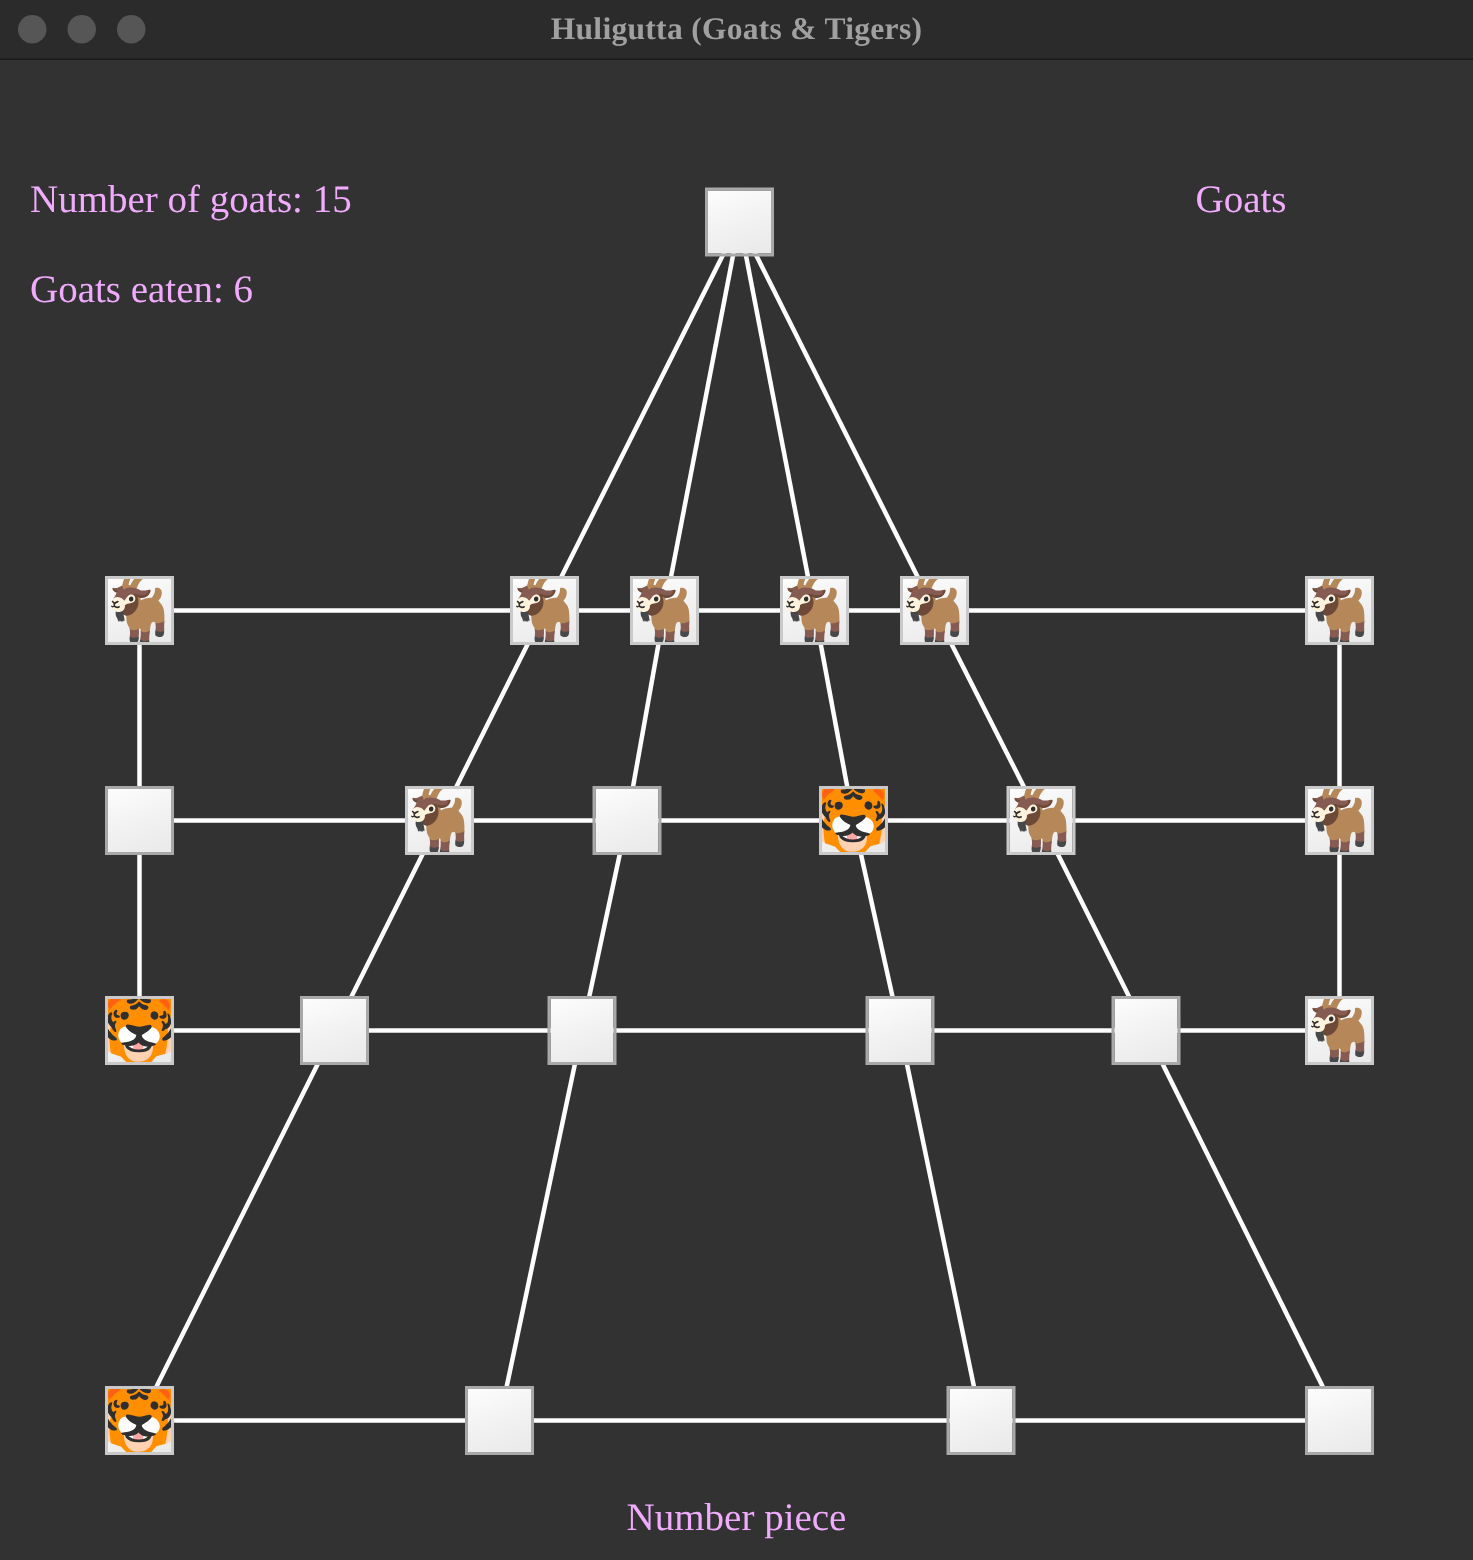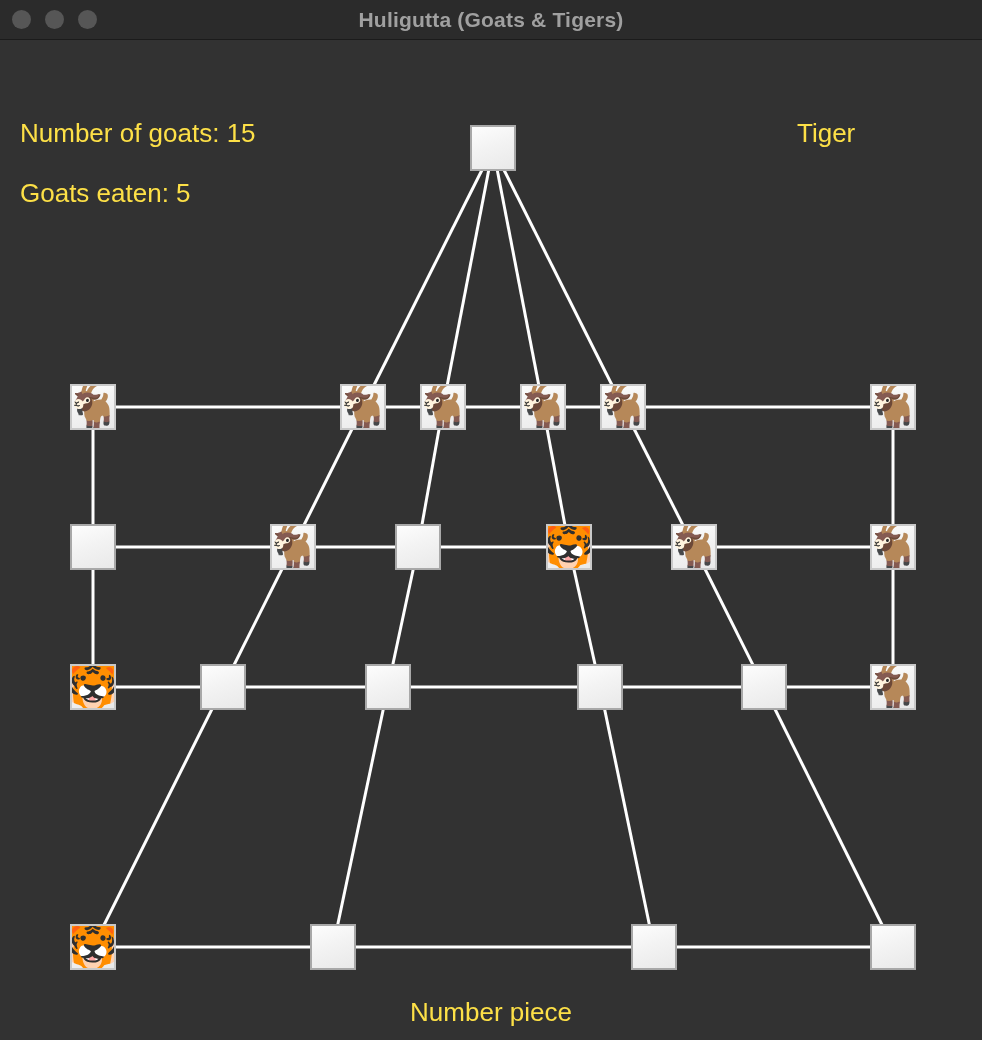--- a/index.html
+++ b/index.html
@@ -8,20 +8,21 @@
     width: 982px; height: 1040px;
     overflow: hidden;
     background: #323232;
     font-family: "Liberation Sans", sans-serif;
   }
 
   #app {
     position: relative;
     width: 829px; height: 1040px;
     background: #323232;
+    font-family: Liberation Serif, serif;
   }
 
   
   .titlebar {
     position: absolute; top: 0; left: 0;
     width: 982px; height: 40px;
     background: #2b2b2b;
     border-bottom: 1px solid #1b1b1b;
     display: flex; align-items: center;
   }
@@ -38,21 +39,21 @@
     color: #a0a0a0;
     font-size: 21px;
     font-weight: bold;
     letter-spacing: 0.2px;
     user-select: none;
   }
 
   
   .status {
     position: absolute;
-    color: #fde047;
+    color: #f0abfc;
     font-size: 26px;
     white-space: nowrap;
     user-select: none;
   }
   #goats-count { left: 20px; top: 118px; }
   #goats-eaten { left: 20px; top: 178px; }
   #turn-label  { left: 797px; top: 118px; }
   #prompt-label {
     left: 0; top: 997px; width: 982px;
     text-align: center; font-size: 26px;
@@ -96,22 +97,22 @@
   <div class="titlebar">
     <div class="traffic">
       <div class="dot"></div>
       <div class="dot"></div>
       <div class="dot"></div>
     </div>
     <div class="title-text">Huligutta (Goats &amp; Tigers)</div>
   </div>
 
   <div class="status" id="goats-count">Number of goats: 15</div>
-  <div class="status" id="goats-eaten">Goats eaten: 5</div>
-  <div class="status" id="turn-label">Tiger</div>
+  <div class="status" id="goats-eaten">Goats eaten: 6</div>
+  <div class="status" id="turn-label">Goats</div>
   <div class="status" id="prompt-label">Number piece</div>
 
   <div class="board">
     <svg class="edges" id="edge-layer" viewBox="0 0 982 1000" width="982" height="1000">
         <line x1="493" y1="108" x2="363" y2="367" stroke="#ffffff" stroke-width="3"></line>
         <line x1="493" y1="108" x2="443" y2="367" stroke="#ffffff" stroke-width="3"></line>
         <line x1="493" y1="108" x2="543" y2="367" stroke="#ffffff" stroke-width="3"></line>
         <line x1="493" y1="108" x2="623" y2="367" stroke="#ffffff" stroke-width="3"></line>
         <line x1="93" y1="367" x2="363" y2="367" stroke="#ffffff" stroke-width="3"></line>
         <line x1="363" y1="367" x2="443" y2="367" stroke="#ffffff" stroke-width="3"></line>

